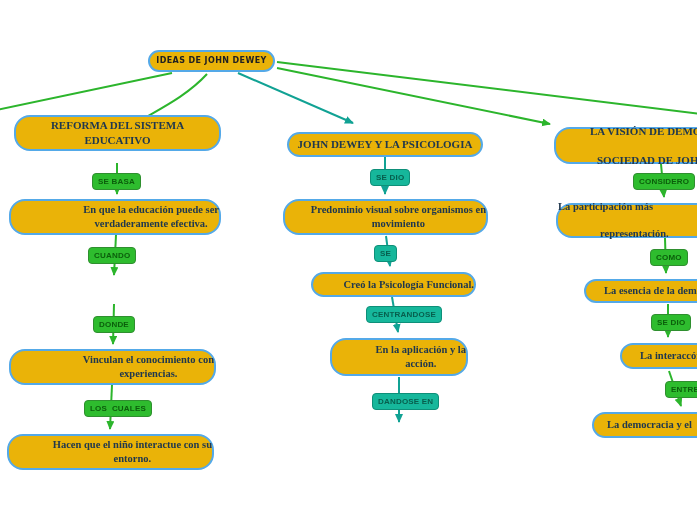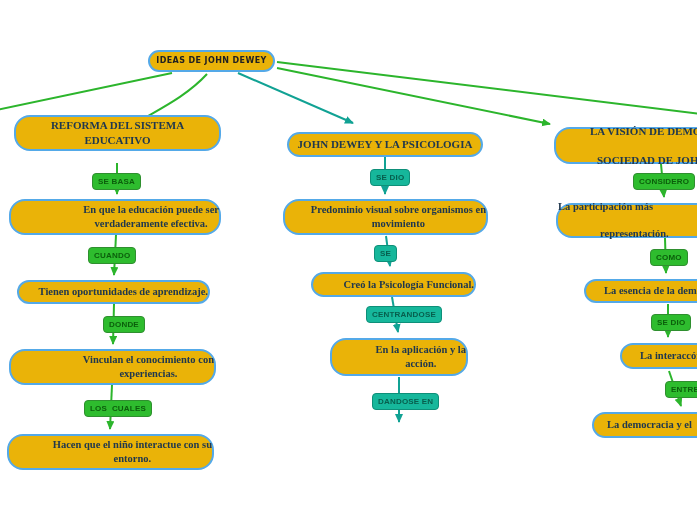--- a/index.html
+++ b/index.html
@@ -77,24 +77,21 @@
   <div class="node title" style="left:14px;top:115px;width:207px;height:36px">
     <span>REFORMA DEL SISTEMA
 EDUCATIVO</span>
   </div>
   <div class="chip green" style="left:92px;top:173px">SE BASA</div>
   <div class="node body" style="left:9px;top:199px;width:212px;height:36px">
     <span>En que la educación puede ser
 verdaderamente efectiva.</span>
   </div>
   <div class="chip green" style="left:88px;top:247px">CUANDO</div>
-  <div class="node body" style="left:17px;top:280px;width:193px;height:24px">
-    <span>Tienen oportunidades de aprendizaje.</span>
-  </div>
-  <div class="chip green" style="left:103px;top:316px">DONDE</div>
+  <div class="chip green" style="left:93px;top:316px">DONDE</div>
   <div class="node body" style="left:9px;top:349px;width:207px;height:36px">
     <span>Vinculan el conocimiento con
 experiencias.</span>
   </div>
   <div class="chip green" style="left:84px;top:400px">LOS  CUALES</div>
   <div class="node body" style="left:7px;top:434px;width:207px;height:36px">
     <span>Hacen que el niño interactue con su
 entorno.</span>
   </div>
 

